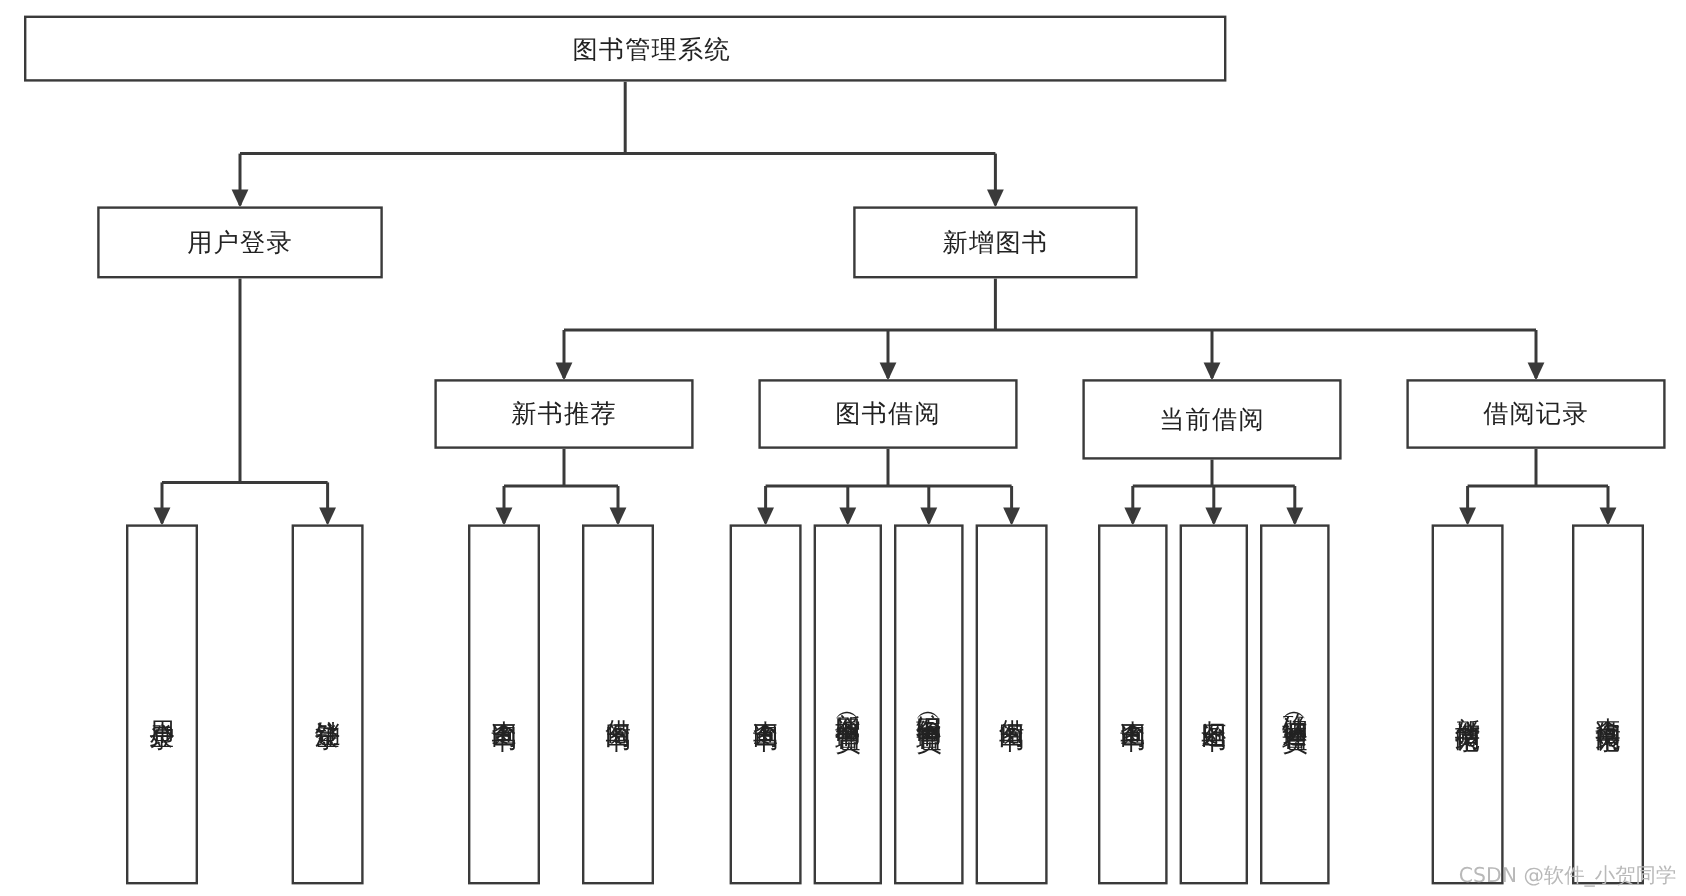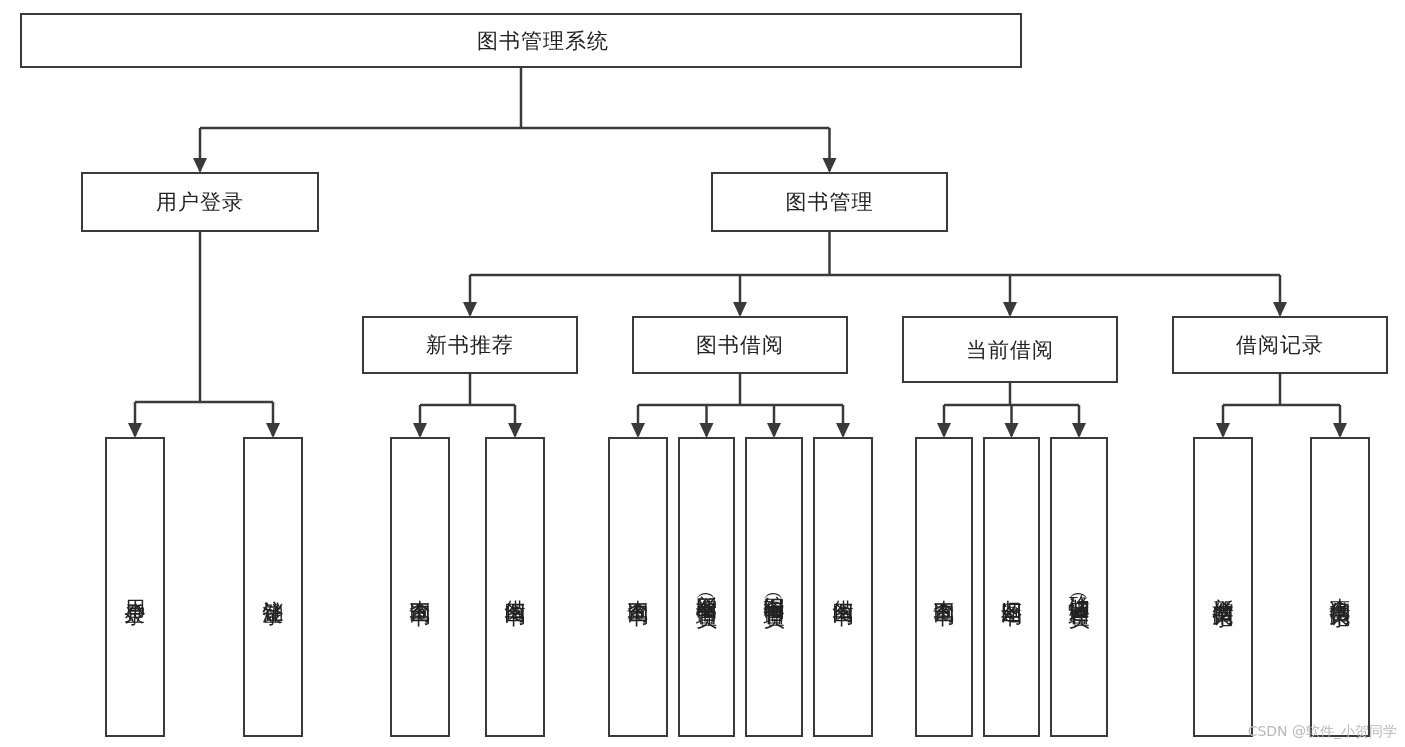--- a/index.html
+++ b/index.html
@@ -52,21 +52,21 @@
   }
   .node.vert .vtext {
     writing-mode: vertical-rl;
     text-orientation: upright;
     display: block;
   }
   .watermark {
     position: absolute;
     right: 8px;
     bottom: 6px;
-    font-size: 14px;
+    font-size: 17px;
     color: #b9b9b9;
     z-index: 5;
     white-space: nowrap;
     font-family: "DejaVu Sans", "Liberation Sans", sans-serif;
   }
 </style>
 </head>
 <body>
 
 <div id="diagram">
@@ -127,21 +127,21 @@
     </svg>
 
   <div class="node horiz" style="left: 20px; top: 13px; width: 1002px; height: 55px; padding-left: 44px;">
     <span>图书管理系统</span>
   </div>
 
   <div class="node horiz" style="left: 81px; top: 172px; width: 238px; height: 60px;">
     <span>用户登录</span>
   </div>
   <div class="node horiz" style="left: 711px; top: 172px; width: 237px; height: 60px;">
-    <span>图书管理</span>
+    <span>新增图书</span>
   </div>
 
   <div class="node horiz" style="left: 362px; top: 316px; width: 216px; height: 58px;">
     <span>新书推荐</span>
   </div>
   <div class="node horiz" style="left: 632px; top: 316px; width: 216px; height: 58px;">
     <span>图书借阅</span>
   </div>
   <div class="node horiz" style="left: 902px; top: 316px; width: 216px; height: 67px;">
     <span>当前借阅</span>

